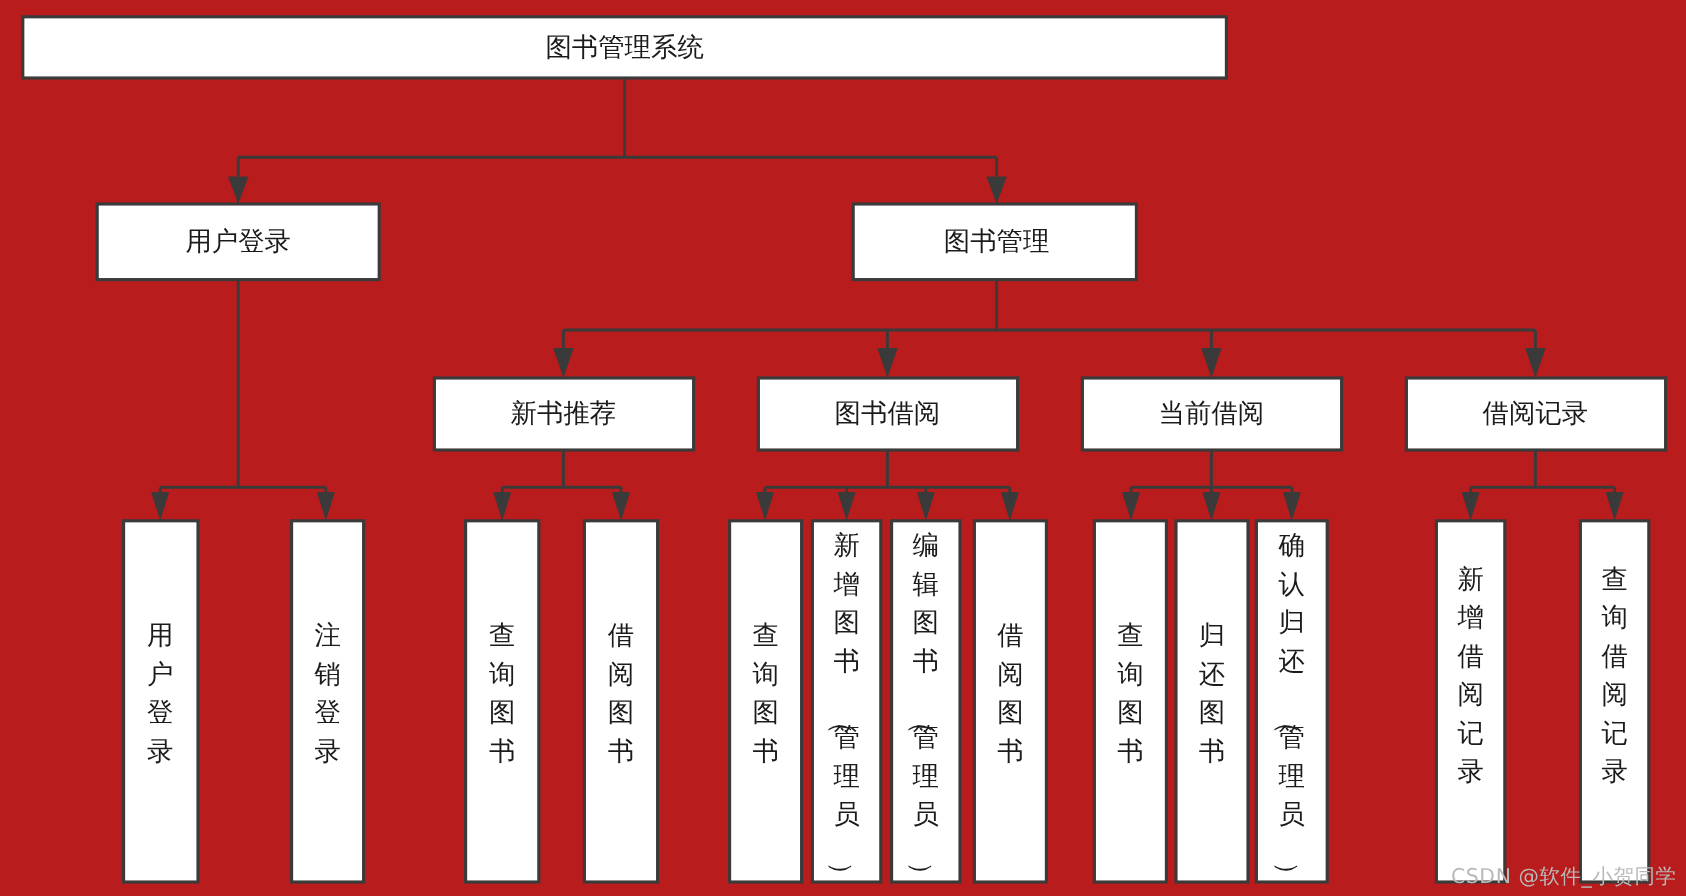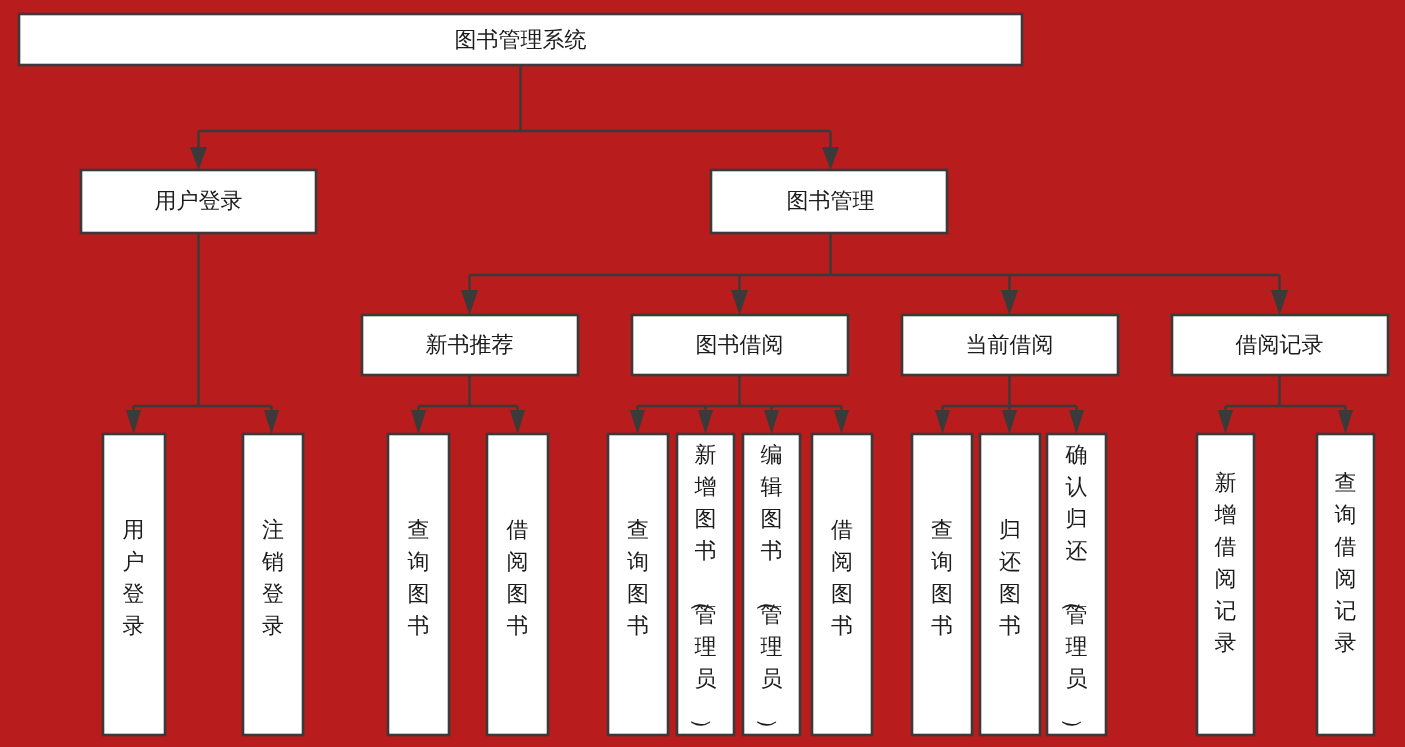--- a/index.html
+++ b/index.html
@@ -243,14 +243,15 @@
       <text class="node-label-v" x="1225.5" y="490"><tspan x="1225.5" dy="0">新</tspan><tspan x="1225.5" dy="32">增</tspan><tspan x="1225.5" dy="32">借</tspan><tspan x="1225.5" dy="32">阅</tspan><tspan x="1225.5" dy="32">记</tspan><tspan x="1225.5" dy="32">录</tspan></text>
     </g>
 
     <g>
       <rect class="node-box" x="1317" y="434" width="57" height="301"></rect>
       <text class="node-label-v" x="1345.5" y="490"><tspan x="1345.5" dy="0">查</tspan><tspan x="1345.5" dy="32">询</tspan><tspan x="1345.5" dy="32">借</tspan><tspan x="1345.5" dy="32">阅</tspan><tspan x="1345.5" dy="32">记</tspan><tspan x="1345.5" dy="32">录</tspan></text>
     </g>
 
   </svg>
 
+  <div class="watermark">CSDN @软件_小贺同学</div>
 
 </div>
 
 </body></html>

